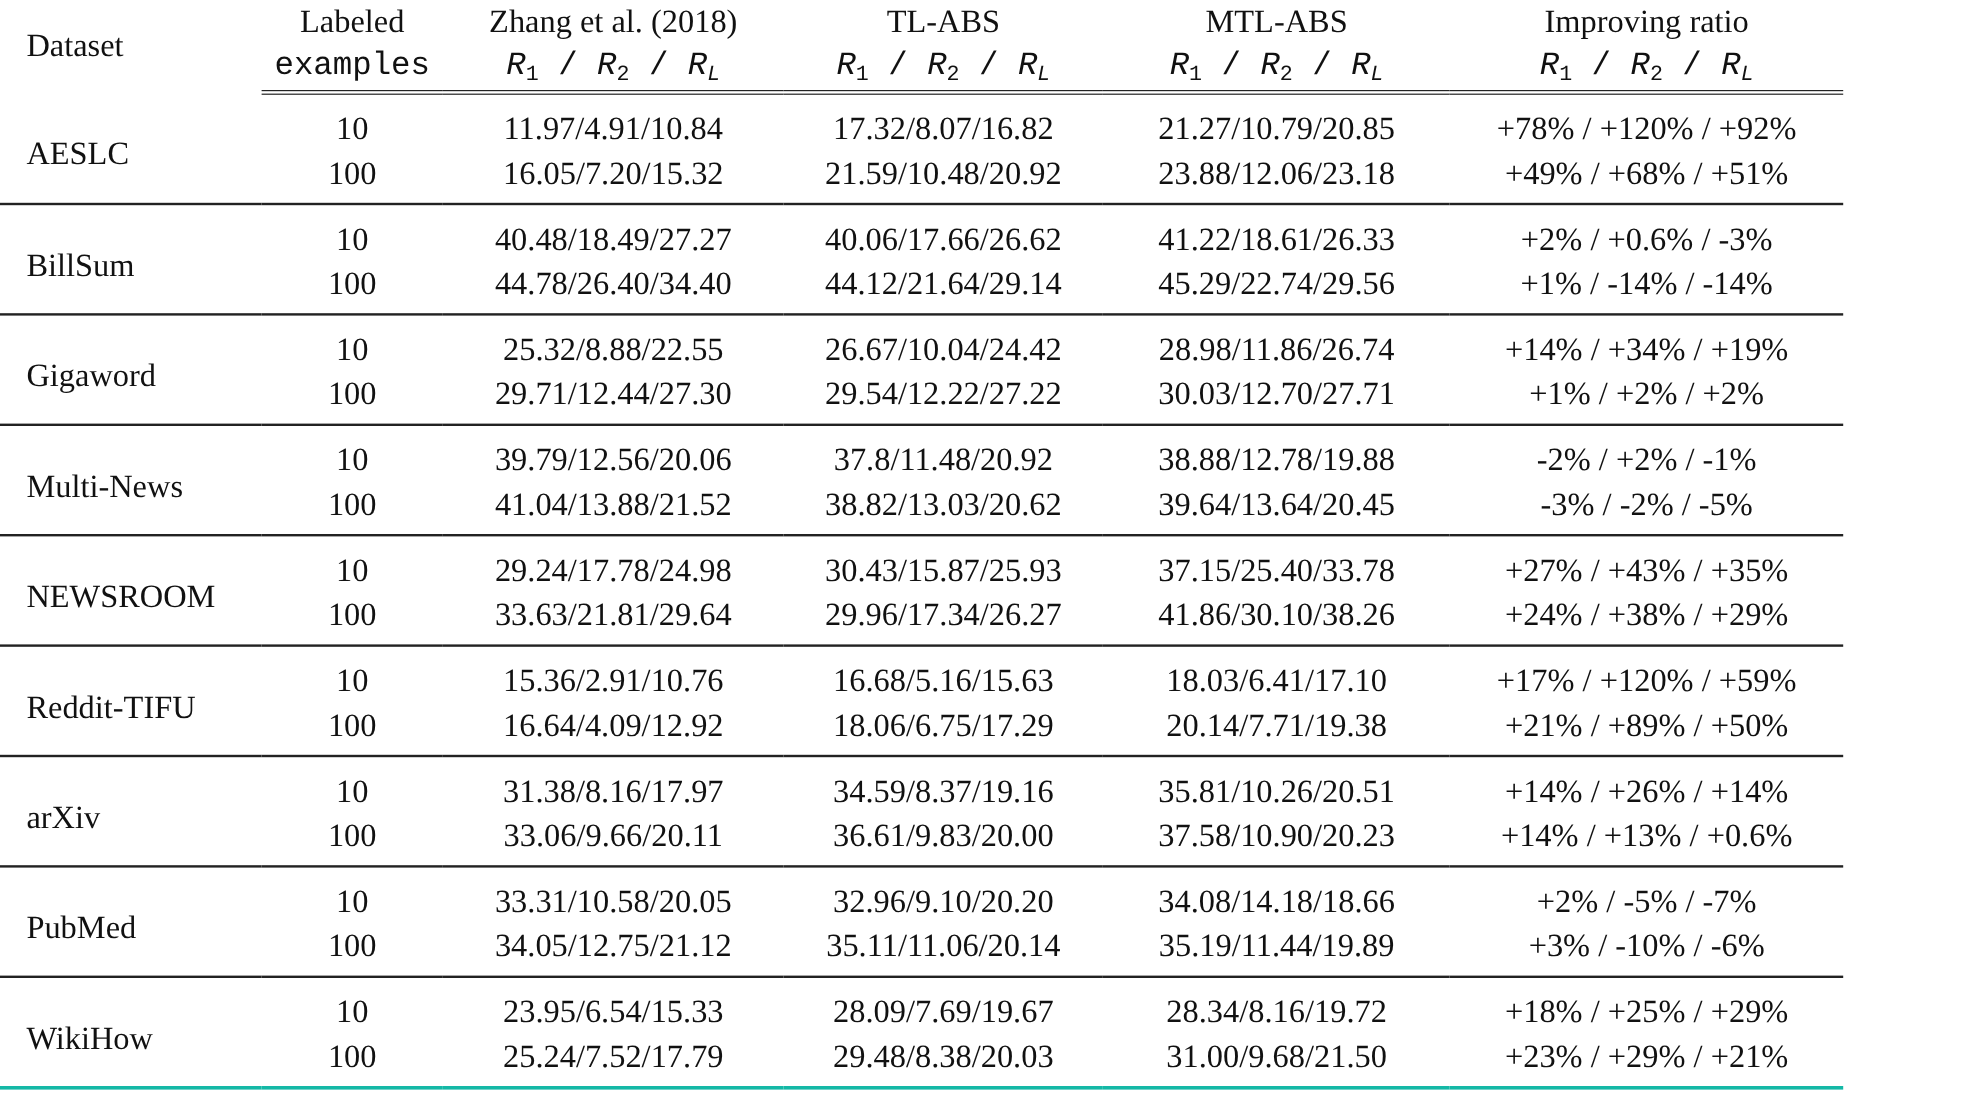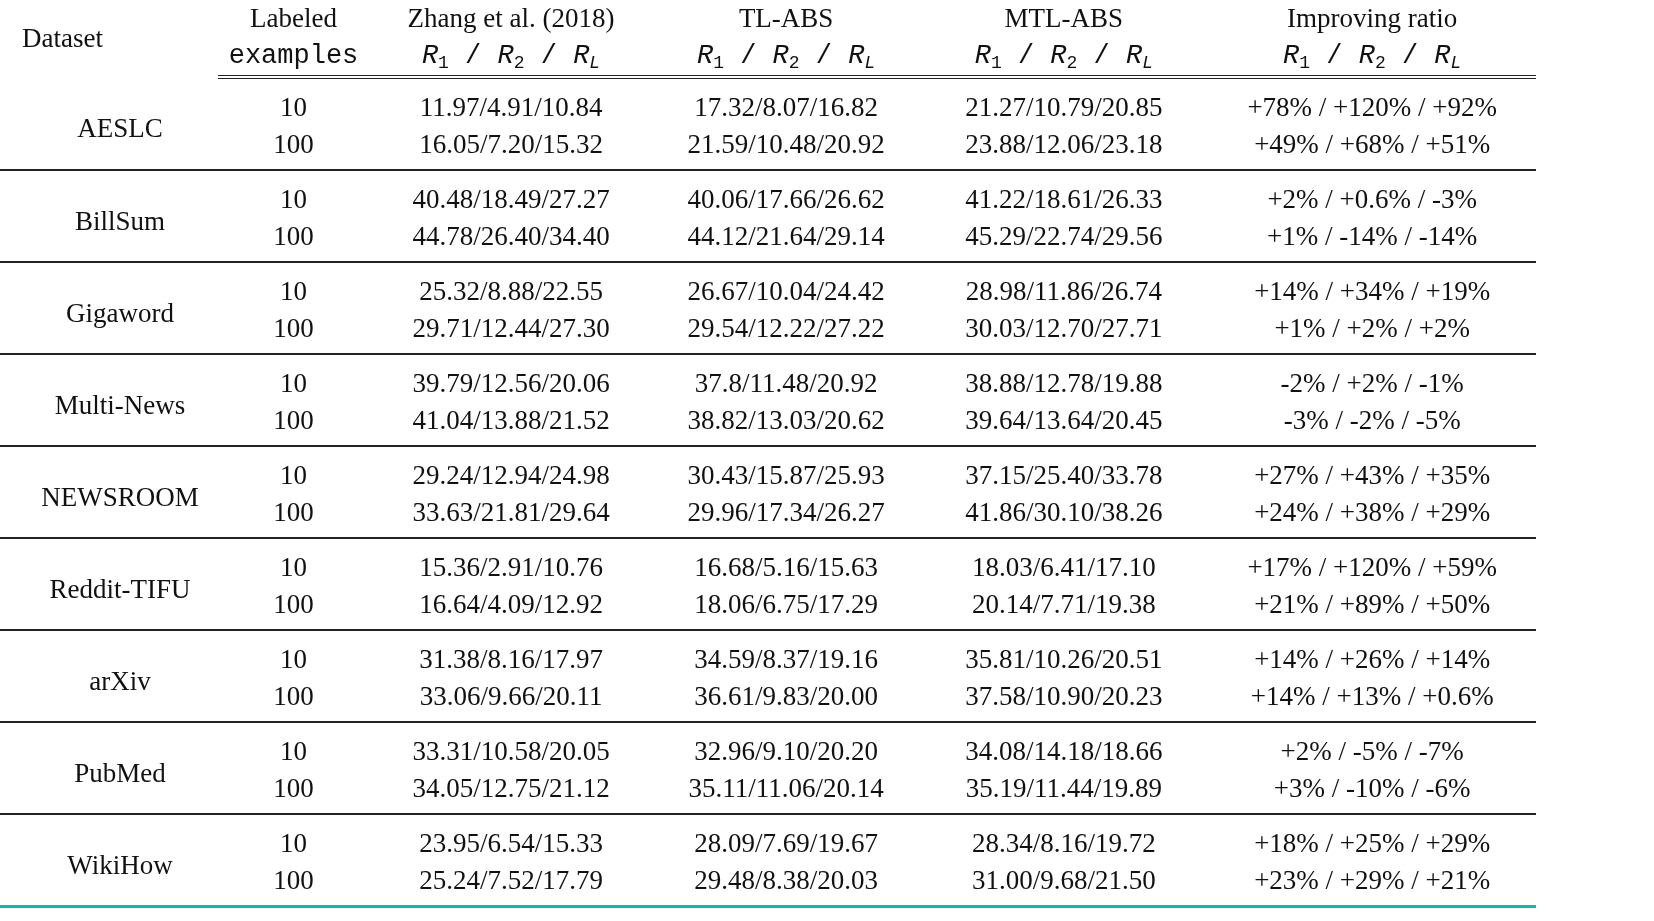--- a/index.html
+++ b/index.html
@@ -22,21 +22,21 @@
   th.dataset-h { text-align: left; padding-left: 22px; }
   .rlabel { font-style: italic; }
   .rlabel sub { font-size: 18px; font-style: normal; vertical-align: -5px; line-height: 0; }
   .rlabel sub.it { font-style: italic; }
   thead tr.h2 th { border-bottom: 4px double #222; }
   tbody.grp tr.r1 td { padding-top: 10px; }
   tbody.grp tr.r2 td { padding-bottom: 6px; }
   tbody.grp { border-bottom: 2px solid #222; }
   tbody.grp.last { border-bottom: 3px solid #14b8a6; }
   td { text-align: center; }
-  td.ds { text-align: center; padding-left: 22px; vertical-align: middle; }
+  td.ds { text-align: left; padding-left: 22px; vertical-align: middle; }
   b { font-weight: normal; }
   col.c0 { width: 230px; }
   col.c1 { width: 158px; }
   col.c2 { width: 308px; }
   col.c3 { width: 288px; }
   col.c4 { width: 318px; }
   col.c5 { width: 352px; }
 </style>
 </head>
 <body>
@@ -132,21 +132,21 @@
         <td><b>41.04</b><span>/</span><b>13.88</b><span>/</span><b>21.52</b></td>
         <td><span>38.82</span><span>/</span><span>13.03</span><span>/</span><span>20.62</span></td>
         <td><span>39.64</span><span>/</span><span>13.64</span><span>/</span><span>20.45</span></td>
         <td>-3% / -2% / -5%</td>
       </tr>
     </tbody>
     <tbody class="grp">
       <tr class="r1">
         <td class="ds" rowspan="2">NEWSROOM</td>
         <td>10</td>
-        <td><span>29.24</span><span>/</span><span>12.94</span><span>/</span><span>24.98</span></td>
+        <td><span>29.24</span><span>/</span><span>17.78</span><span>/</span><span>24.98</span></td>
         <td><span>30.43</span><span>/</span><span>15.87</span><span>/</span><span>25.93</span></td>
         <td><b>37.15</b><span>/</span><b>25.40</b><span>/</span><b>33.78</b></td>
         <td>+27% / +43% / +35%</td>
       </tr>
       <tr class="r2">
         <td>100</td>
         <td><span>33.63</span><span>/</span><span>21.81</span><span>/</span><span>29.64</span></td>
         <td><span>29.96</span><span>/</span><span>17.34</span><span>/</span><span>26.27</span></td>
         <td><b>41.86</b><span>/</span><b>30.10</b><span>/</span><b>38.26</b></td>
         <td>+24% / +38% / +29%</td>

